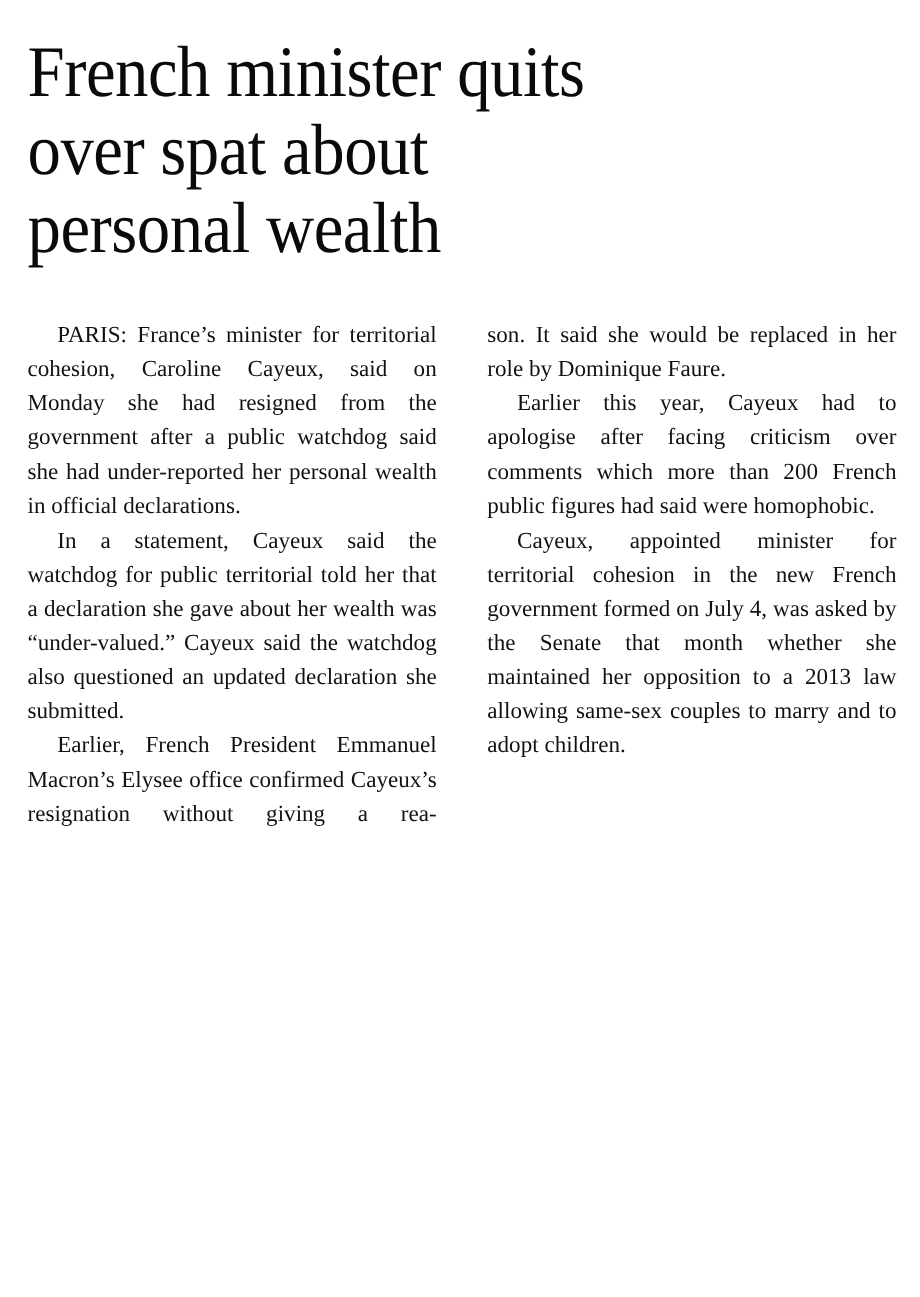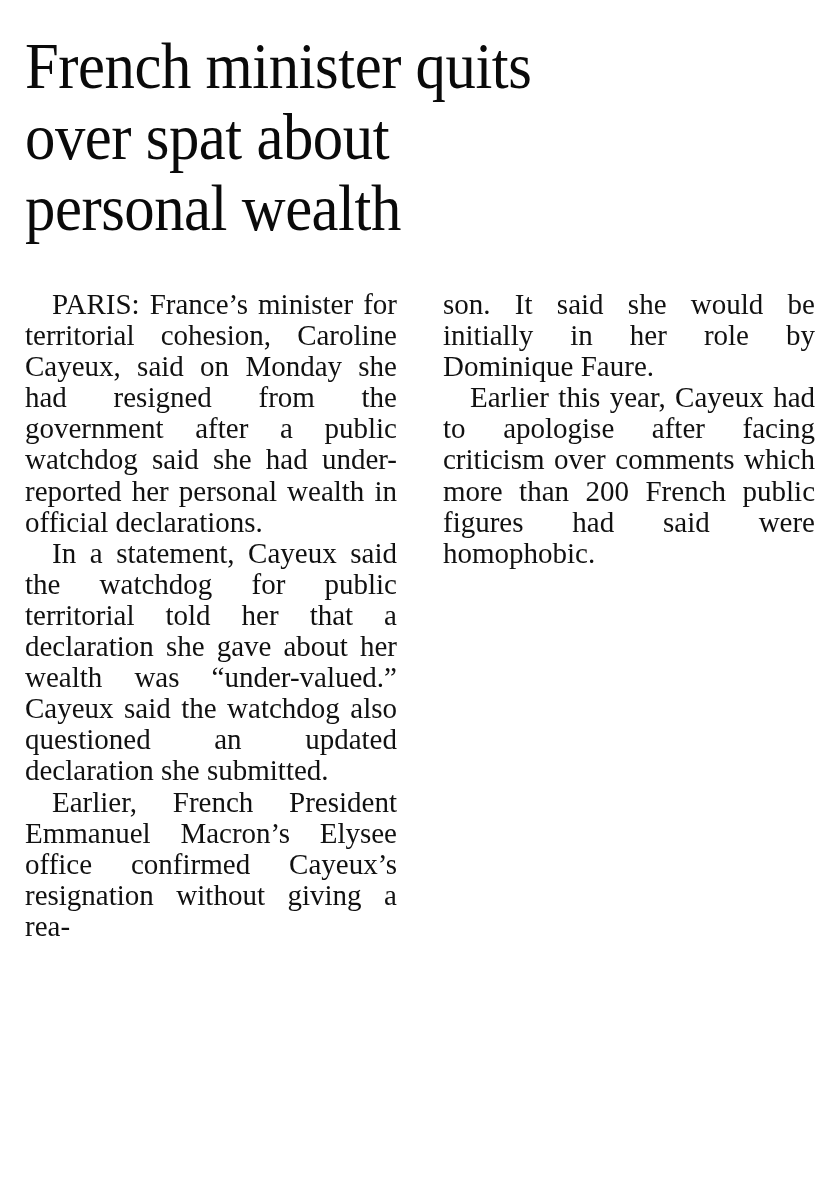--- a/index.html
+++ b/index.html
@@ -51,21 +51,21 @@
     justify-content: space-between;
   }
 
   .column {
     width: 372px;
     flex: 0 0 372px;
   }
 
   .para {
     margin: 0;
-    font-size: 29px;
+    font-size: 21px;
     line-height: 31.1px;
     text-align: justify;
     text-justify: inter-word;
     text-indent: 27px;
     color: #111111;
     hyphens: none;
     word-spacing: 0px;
   }
 
   .para.cont {
@@ -90,19 +90,20 @@
 
   <div id="body-columns">
 
     <div class="column">
       <p class="para">PARIS: France’s minister for territorial cohesion, Caroline Cayeux, said on Monday she had resigned from the government after a public watchdog said she had under-reported her personal wealth in official declarations.</p>
       <p class="para">In a statement, Cayeux said the watchdog for public territorial told her that a declaration she gave about her wealth was “under-valued.” Cayeux said the watchdog also questioned an updated declaration she submitted.</p>
       <p class="para force-justify-last">Earlier, French President Emmanuel Macron’s Elysee office confirmed Cayeux’s resignation without giving a rea-</p>
     </div>
 
     <div class="column">
-      <p class="para cont">son. It said she would be initially in her role by Dominique Faure.</p>
+      <p class="para cont">son. It said she would be replaced in her role by Dominique Faure.</p>
       <p class="para">Earlier this year, Cayeux had to apologise after facing criticism over comments which more than 200 French public figures had said were homophobic.</p>
+      <p class="para">Cayeux, appointed minister for territorial cohesion in the new French government formed on July 4, was asked by the Senate that month whether she maintained her opposition to a 2013 law allowing same-sex couples to marry and to adopt children.</p>
     </div>
 
   </div>
 
 </div>
 
 </body></html>

